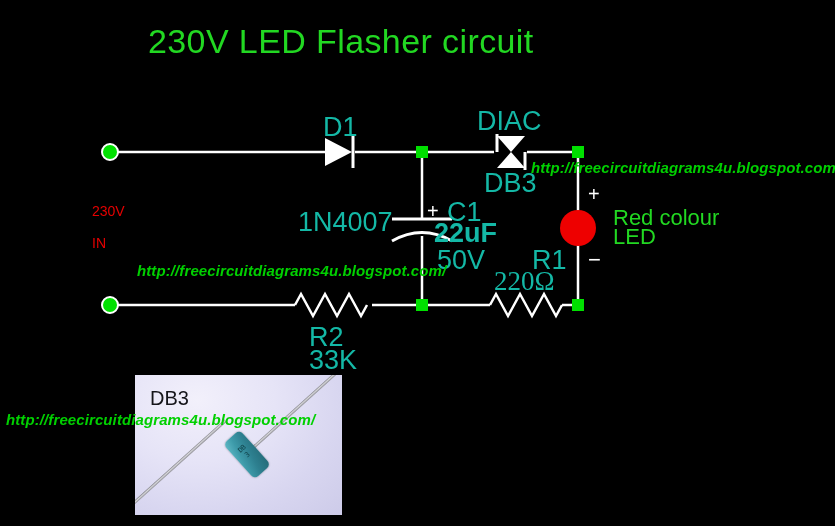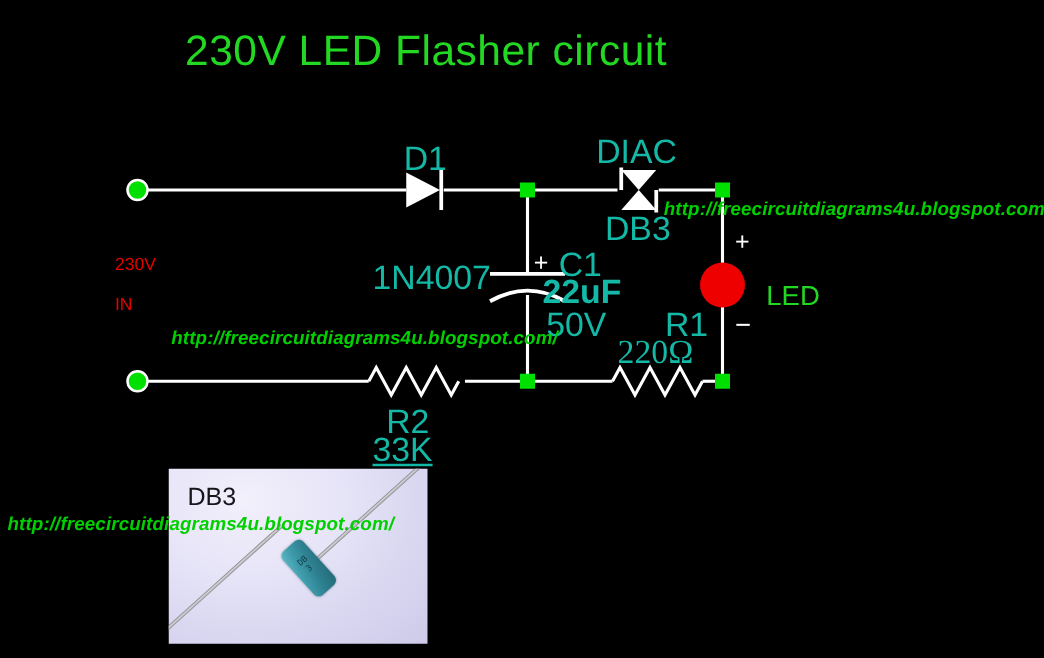--- a/index.html
+++ b/index.html
@@ -42,21 +42,21 @@
   #lbl-d1      { left: 323px; top: 112px; }
   #lbl-1n4007  { left: 298px; top: 168px; margin-top: 39px; }
   #lbl-diac    { left: 477px; top: 106px; }
   #lbl-db3     { left: 484px; top: 168px; }
   #lbl-c1      { left: 447px; top: 197px; text-align: center; }
   #lbl-22uf    { left: 434px; top: 218px; font-weight: bold; }
   #lbl-50v     { left: 437px; top: 245px; }
   #lbl-r1      { left: 508px; top: 245px; margin-left: 24px; }
   #lbl-220     { left: 494px; top: 266px; font-family: Liberation Serif, serif; }
   #lbl-r2      { left: 309px; top: 322px; }
-  #lbl-33k     { left: 298px; top: 345px; text-decoration: underline; }
+  #lbl-33k     { left: 309px; top: 345px; }
 
   .plusminus { color: #ffffff; font-size: 20px; }
   #cap-plus  { left: 427px; top: 200px; }
   #led-plus  { left: 588px; top: 183px; }
   #led-minus { left: 588px; top: 247px; font-size: 22px; }
 
   
   .lbl-red { color: #e60000; font-size: 14px; }
   #lbl-230v { left: 92px; top: 203px; }
   #lbl-in   { left: 92px; top: 235px; }
@@ -184,20 +184,21 @@
   <div class="abs lbl-white" id="lbl-50v">50V</div>
 
   <div class="abs lbl-white" id="lbl-r1">R1</div>
   <div class="abs lbl-white" id="lbl-220">220Ω</div>
 
   <div class="abs lbl-white" id="lbl-r2">R2</div>
   <div class="abs lbl-white" id="lbl-33k">33K</div>
 
   <div class="abs plusminus" id="led-plus">+</div>
   <div class="abs plusminus" id="led-minus">−</div>
+  <div class="abs lbl-green" id="lbl-red-colour">Red colour</div>
   <div class="abs lbl-green" id="lbl-led-word">LED</div>
 
   <div class="abs lbl-red" id="lbl-230v">230V</div>
   <div class="abs lbl-red" id="lbl-in">IN</div>
 
   <div class="abs url" id="url-right">http://freecircuitdiagrams4u.blogspot.com/</div>
   <div class="abs url" id="url-middle">http://freecircuitdiagrams4u.blogspot.com/</div>
 
   <div class="abs" id="photo">
     <div id="photo-lead-a"></div>

